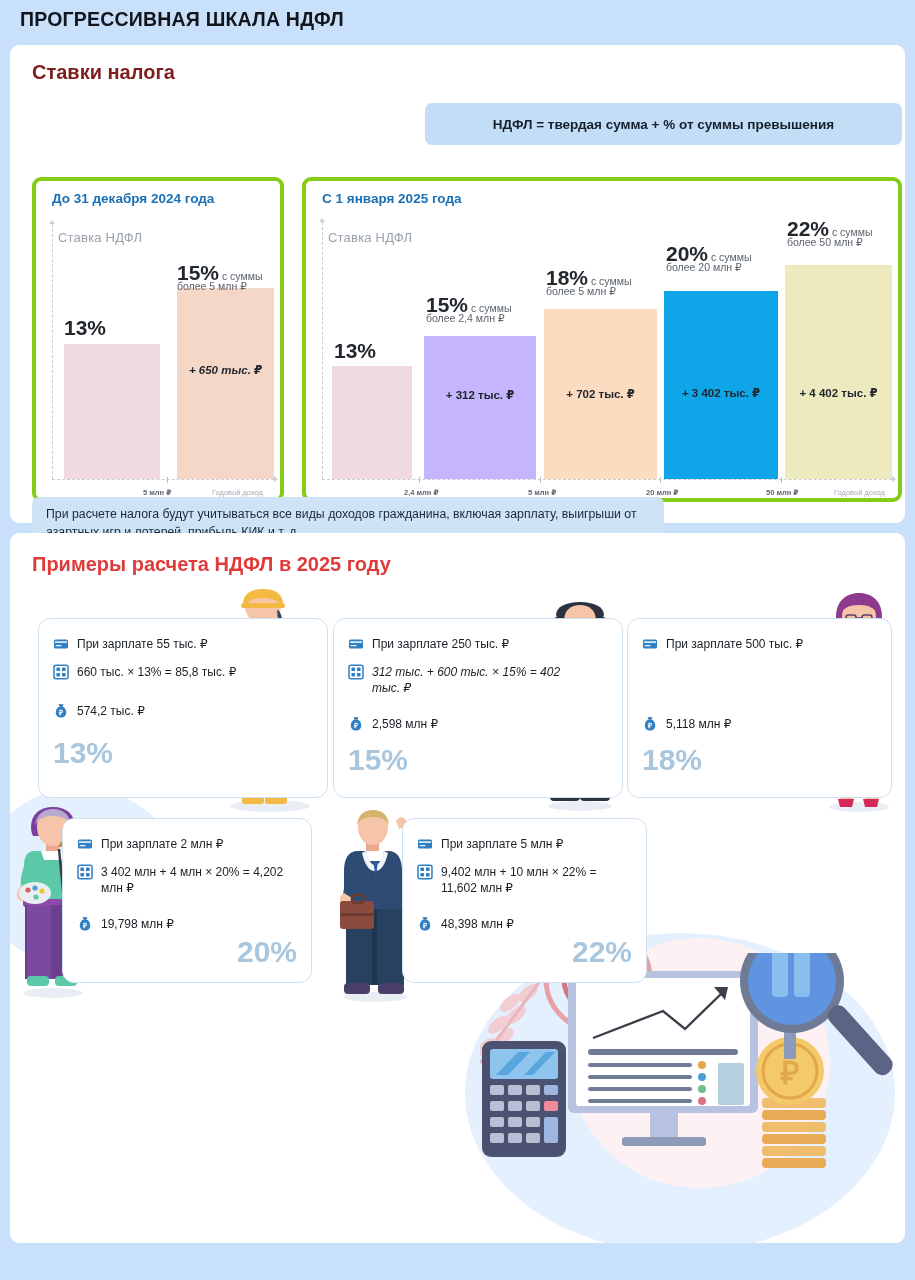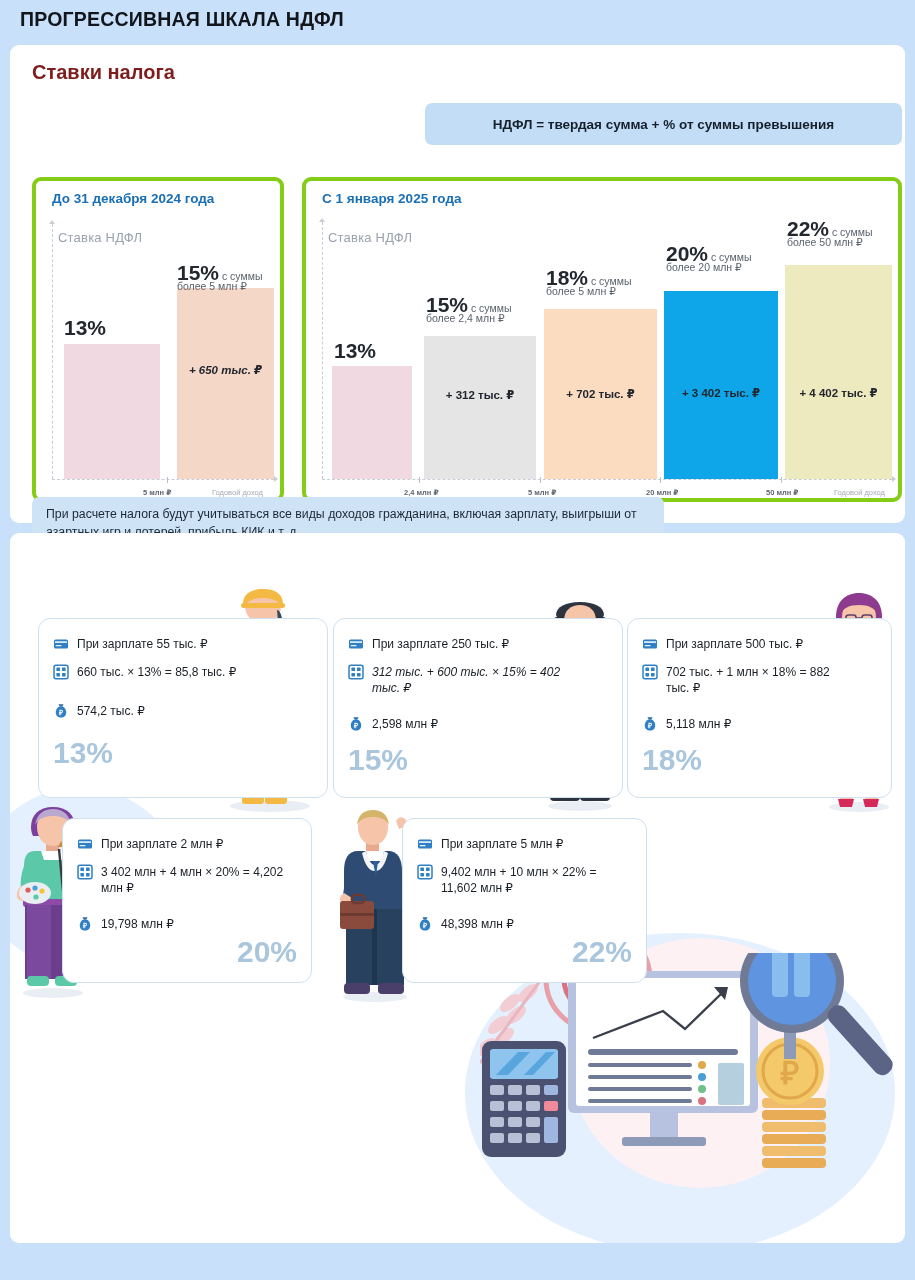--- a/index.html
+++ b/index.html
@@ -185,21 +185,21 @@
       <div class="axis-hline" style="left:16px; top:298px; width:570px;"></div>
       <div class="axis-arrow-right" style="left:586px; top:295px;"></div>
 
       <div class="axis-label-y" style="left:22px; top:49px;">Ставка НДФЛ</div>
 
       <div class="bar" style="left:26px; top:185px; width:80px; height:113px; background:#f0d9e0;"></div>
       <div class="bar-pct" style="left:28px; top:159px;">
         <span>13%</span>
       </div>
 
-      <div class="bar" style="left:118px; top:155px; width:112px; height:143px; background:#e5e5e5;">
+      <div class="bar" style="left:118px; top:155px; width:112px; height:143px; background:#c4b5fd;">
         <div class="bar-inner-label" style="top:52px;">+ 312 тыс. ₽</div>
       </div>
       <div class="bar-pct" style="left:120px; top:113px;">
         <span>15%</span><span class="sub"> </span><span class="sub">с суммы</span>
       </div>
       <div class="bar-sub2" style="left:120px; top:131px;">более 2,4 млн ₽</div>
 
       <div class="bar" style="left:238px; top:128px; width:113px; height:170px; background:#fcdcc0;">
         <div class="bar-inner-label" style="top:78px;">+ 702 тыс. ₽</div>
       </div>
@@ -234,20 +234,21 @@
       <div class="xtick-label" style="left:340px; top:307px;">20 млн ₽</div>
       <div class="xtick-label" style="left:460px; top:307px;">50 млн ₽</div>
       <div class="xtick-label plain" style="left:528px; top:307px;">Годовой доход</div>
     </div>
 
     <div class="note-box">При расчете налога будут учитываться все виды доходов гражданина, включая зарплату, выигрыши от азартных игр и лотерей, прибыль КИК и т. д.</div>
   </div>
 
   <div class="panel-examples">
 
+    <div class="ex-title">Примеры расчета НДФЛ в 2025 году</div>
 
     <div class="bg-blob" style="left:455px; top:400px; width:430px; height:320px;"></div>
     <div class="bg-blob" style="left:-30px; top:255px; width:200px; height:180px;"></div>
     <div class="bg-blob" style="left:560px; top:405px; width:260px; height:250px; background:#fdf1f3;"></div>
 
     <div class="ex-card" style="left:28px; top:85px; width:290px; height:180px;">
       <div class="ex-row" style="left:14px; top:17px; width:250px;">
         <svg class="ico" viewBox="0 0 16 16">
           <rect x="1" y="3.5" width="14" height="9" rx="1.6" fill="#2f7fc4"></rect>
           <rect x="2" y="5.3" width="12" height="1.6" fill="#eaf4fc"></rect>
@@ -352,30 +353,20 @@
     </svg>
 
     <div class="ex-card" style="left:617px; top:85px; width:265px; height:180px;">
       <div class="ex-row" style="left:14px; top:17px; width:240px;">
         <svg class="ico" viewBox="0 0 16 16">
           <rect x="1" y="3.5" width="14" height="9" rx="1.6" fill="#2f7fc4"></rect>
           <rect x="2" y="5.3" width="12" height="1.6" fill="#eaf4fc"></rect>
           <rect x="2.6" y="9" width="6" height="1.3" rx=".6" fill="#eaf4fc"></rect>
         </svg>
         <span>При зарплате 500 тыс. ₽</span>
-      </div>
-      <div class="ex-row" style="left:14px; top:45px; width:205px;">
-        <svg class="ico" viewBox="0 0 16 16">
-          <rect x="1" y="1.2" width="14" height="13.6" rx="2" fill="none" stroke="#2f7fc4" stroke-width="1.5"></rect>
-          <rect x="3.4" y="3.6" width="3.6" height="3.4" rx=".6" fill="#2f7fc4"></rect>
-          <rect x="9" y="3.6" width="3.6" height="3.4" rx=".6" fill="#2f7fc4"></rect>
-          <rect x="3.4" y="9" width="3.6" height="3.4" rx=".6" fill="#2f7fc4"></rect>
-          <rect x="9" y="9" width="3.6" height="3.4" rx=".6" fill="#2f7fc4"></rect>
-        </svg>
-        <span>702 тыс. + 1 млн × 18% = 882 тыс. ₽</span>
       </div>
       <div class="ex-row" style="left:14px; top:97px; width:210px;">
         <svg class="ico" viewBox="0 0 16 16">
           <path d="M5.4 1.2h5.2l-1.3 2.3H6.7z" fill="#2b6ea8"></path>
           <path d="M8 3.2c3 0 5.2 3 5.2 6.2 0 3-2.1 5.2-5.2 5.2S2.8 12.4 2.8 9.4C2.8 6.2 5 3.2 8 3.2z" fill="#2f7fc4"></path>
           <text x="8" y="11.6" font-size="7" font-family="Liberation Sans, sans-serif" fill="#fff" text-anchor="middle" font-weight="bold">₽</text>
         </svg>
         <span>5,118 млн ₽</span>
       </div>
       <div class="ex-pct" style="left:14px; top:126px;">18%</div>

